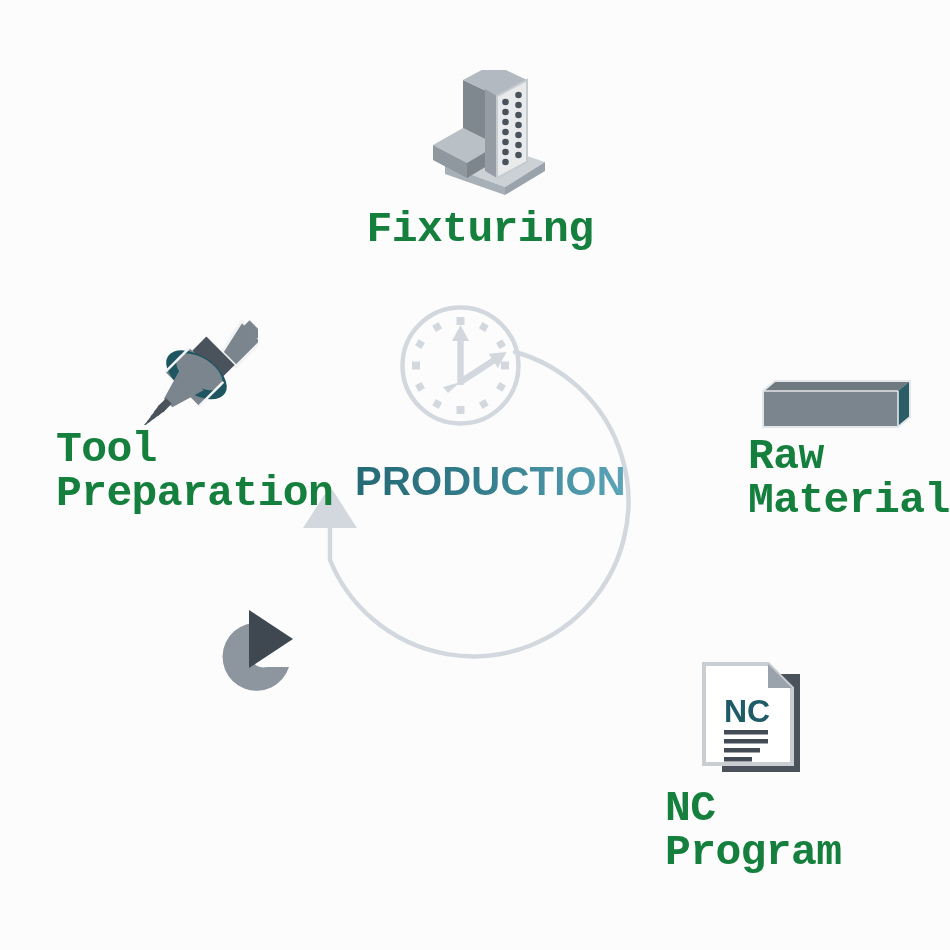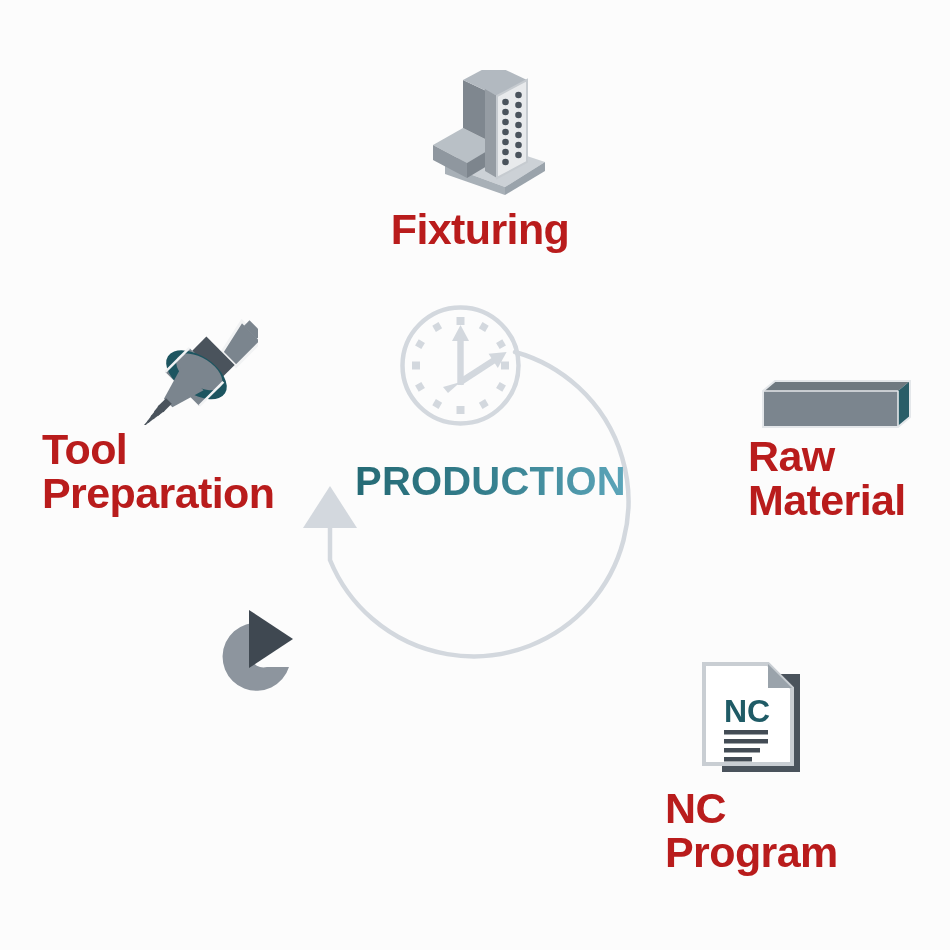--- a/index.html
+++ b/index.html
@@ -19,27 +19,27 @@
     position: absolute;
     left: 0; top: 0;
     width: 950px;
     height: 950px;
   }
   .node {
     position: absolute;
   }
   .node-label {
     position: absolute;
-    color: #b91c1c;
+    color: #15803d;
     font-weight: bold;
     font-size: 43px;
     line-height: 1.02;
     letter-spacing: -0.6px;
     white-space: pre-line;
-    font-family: Liberation Sans, sans-serif;
+    font-family: Liberation Mono, monospace;
   }
   .lbl-center { text-align: center; }
   .lbl-left   { text-align: left; }
 
   
   #center-wheel {
     position: absolute;
     left: 0; top: 0;
     width: 950px; height: 950px;
     pointer-events: none;
@@ -243,16 +243,16 @@
           <path d="M 86 132 L 92 132 L 91 140 L 87 140 Z"></path>
           <path d="M 87 138 L 91 138 L 90 146 L 88 146 Z"></path>
           <path d="M 88 144 L 90 144 L 89.5 152 L 88.5 152 Z"></path>
         </g>
 
         <path d="M 66 64 L 66 98" stroke="#f2f3f4" stroke-width="2.5" fill="none"></path>
         <path d="M 114 64 L 114 98" stroke="#f2f3f4" stroke-width="2.5" fill="none"></path>
       </g>
     </svg>
   </div>
-  <div class="node-label lbl-left" style="left:42px; top:428px; width:320px;">Tool
+  <div class="node-label lbl-left" style="left:56px; top:428px; width:320px;">Tool
 Preparation</div>
 
 </div>
 
 </body></html>

